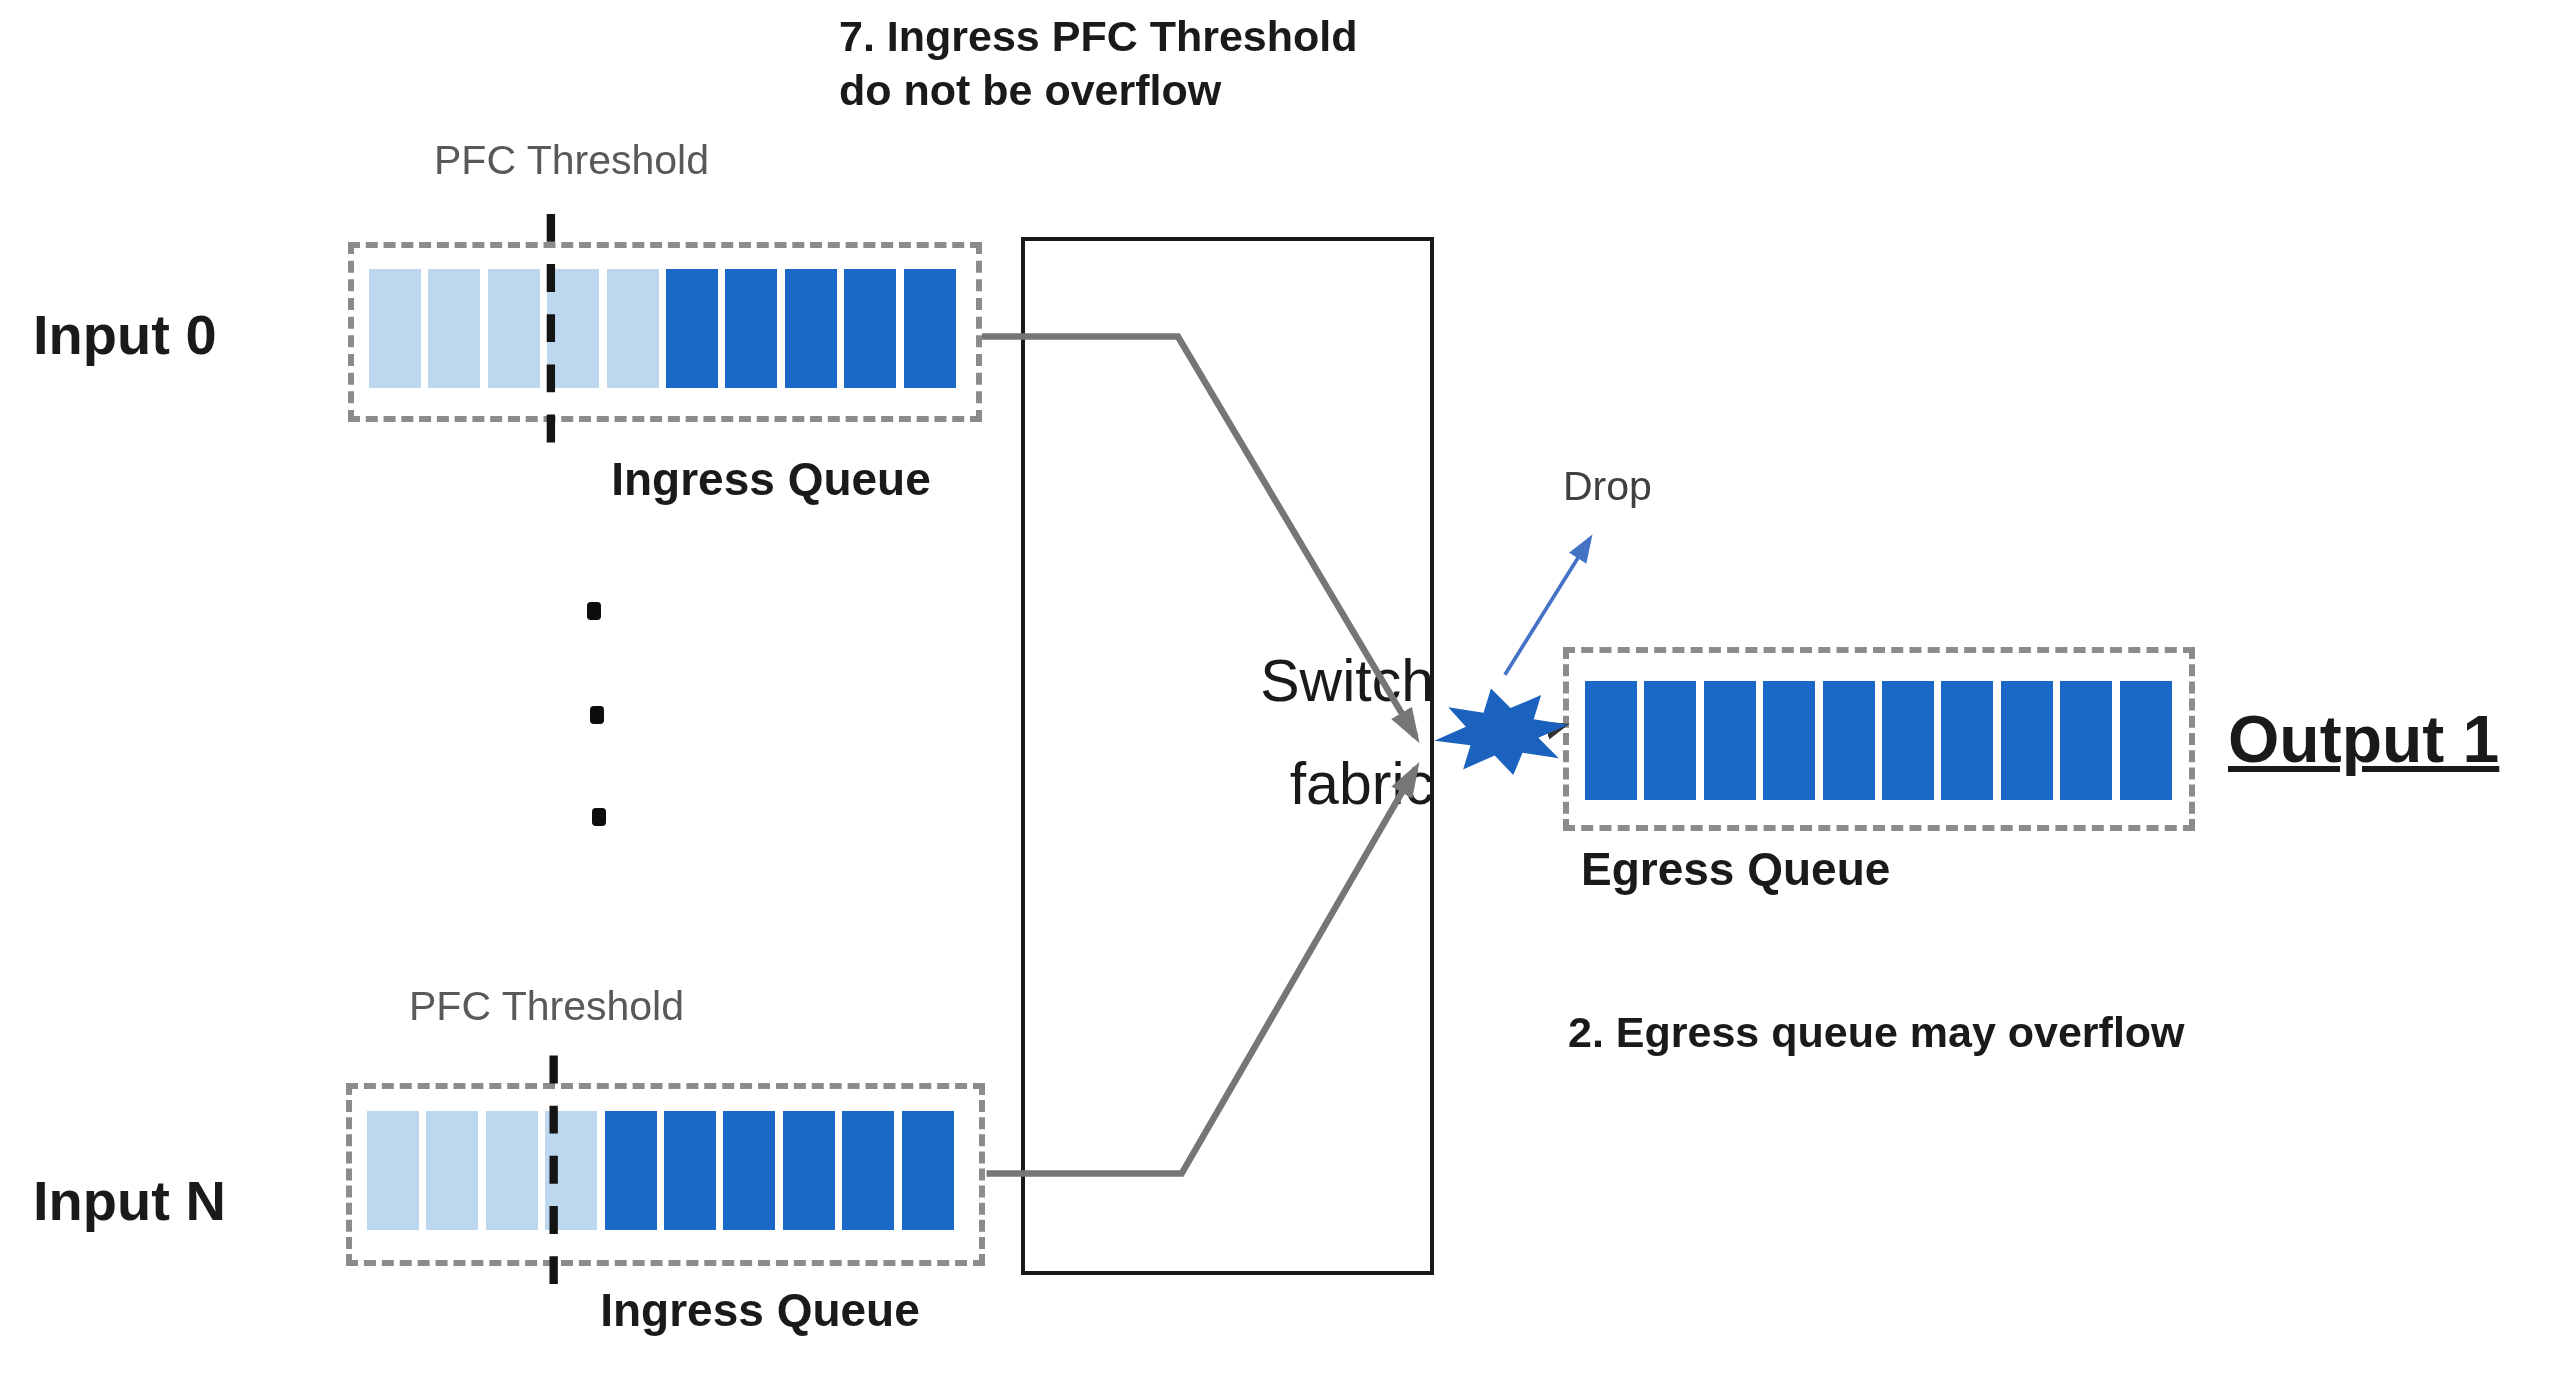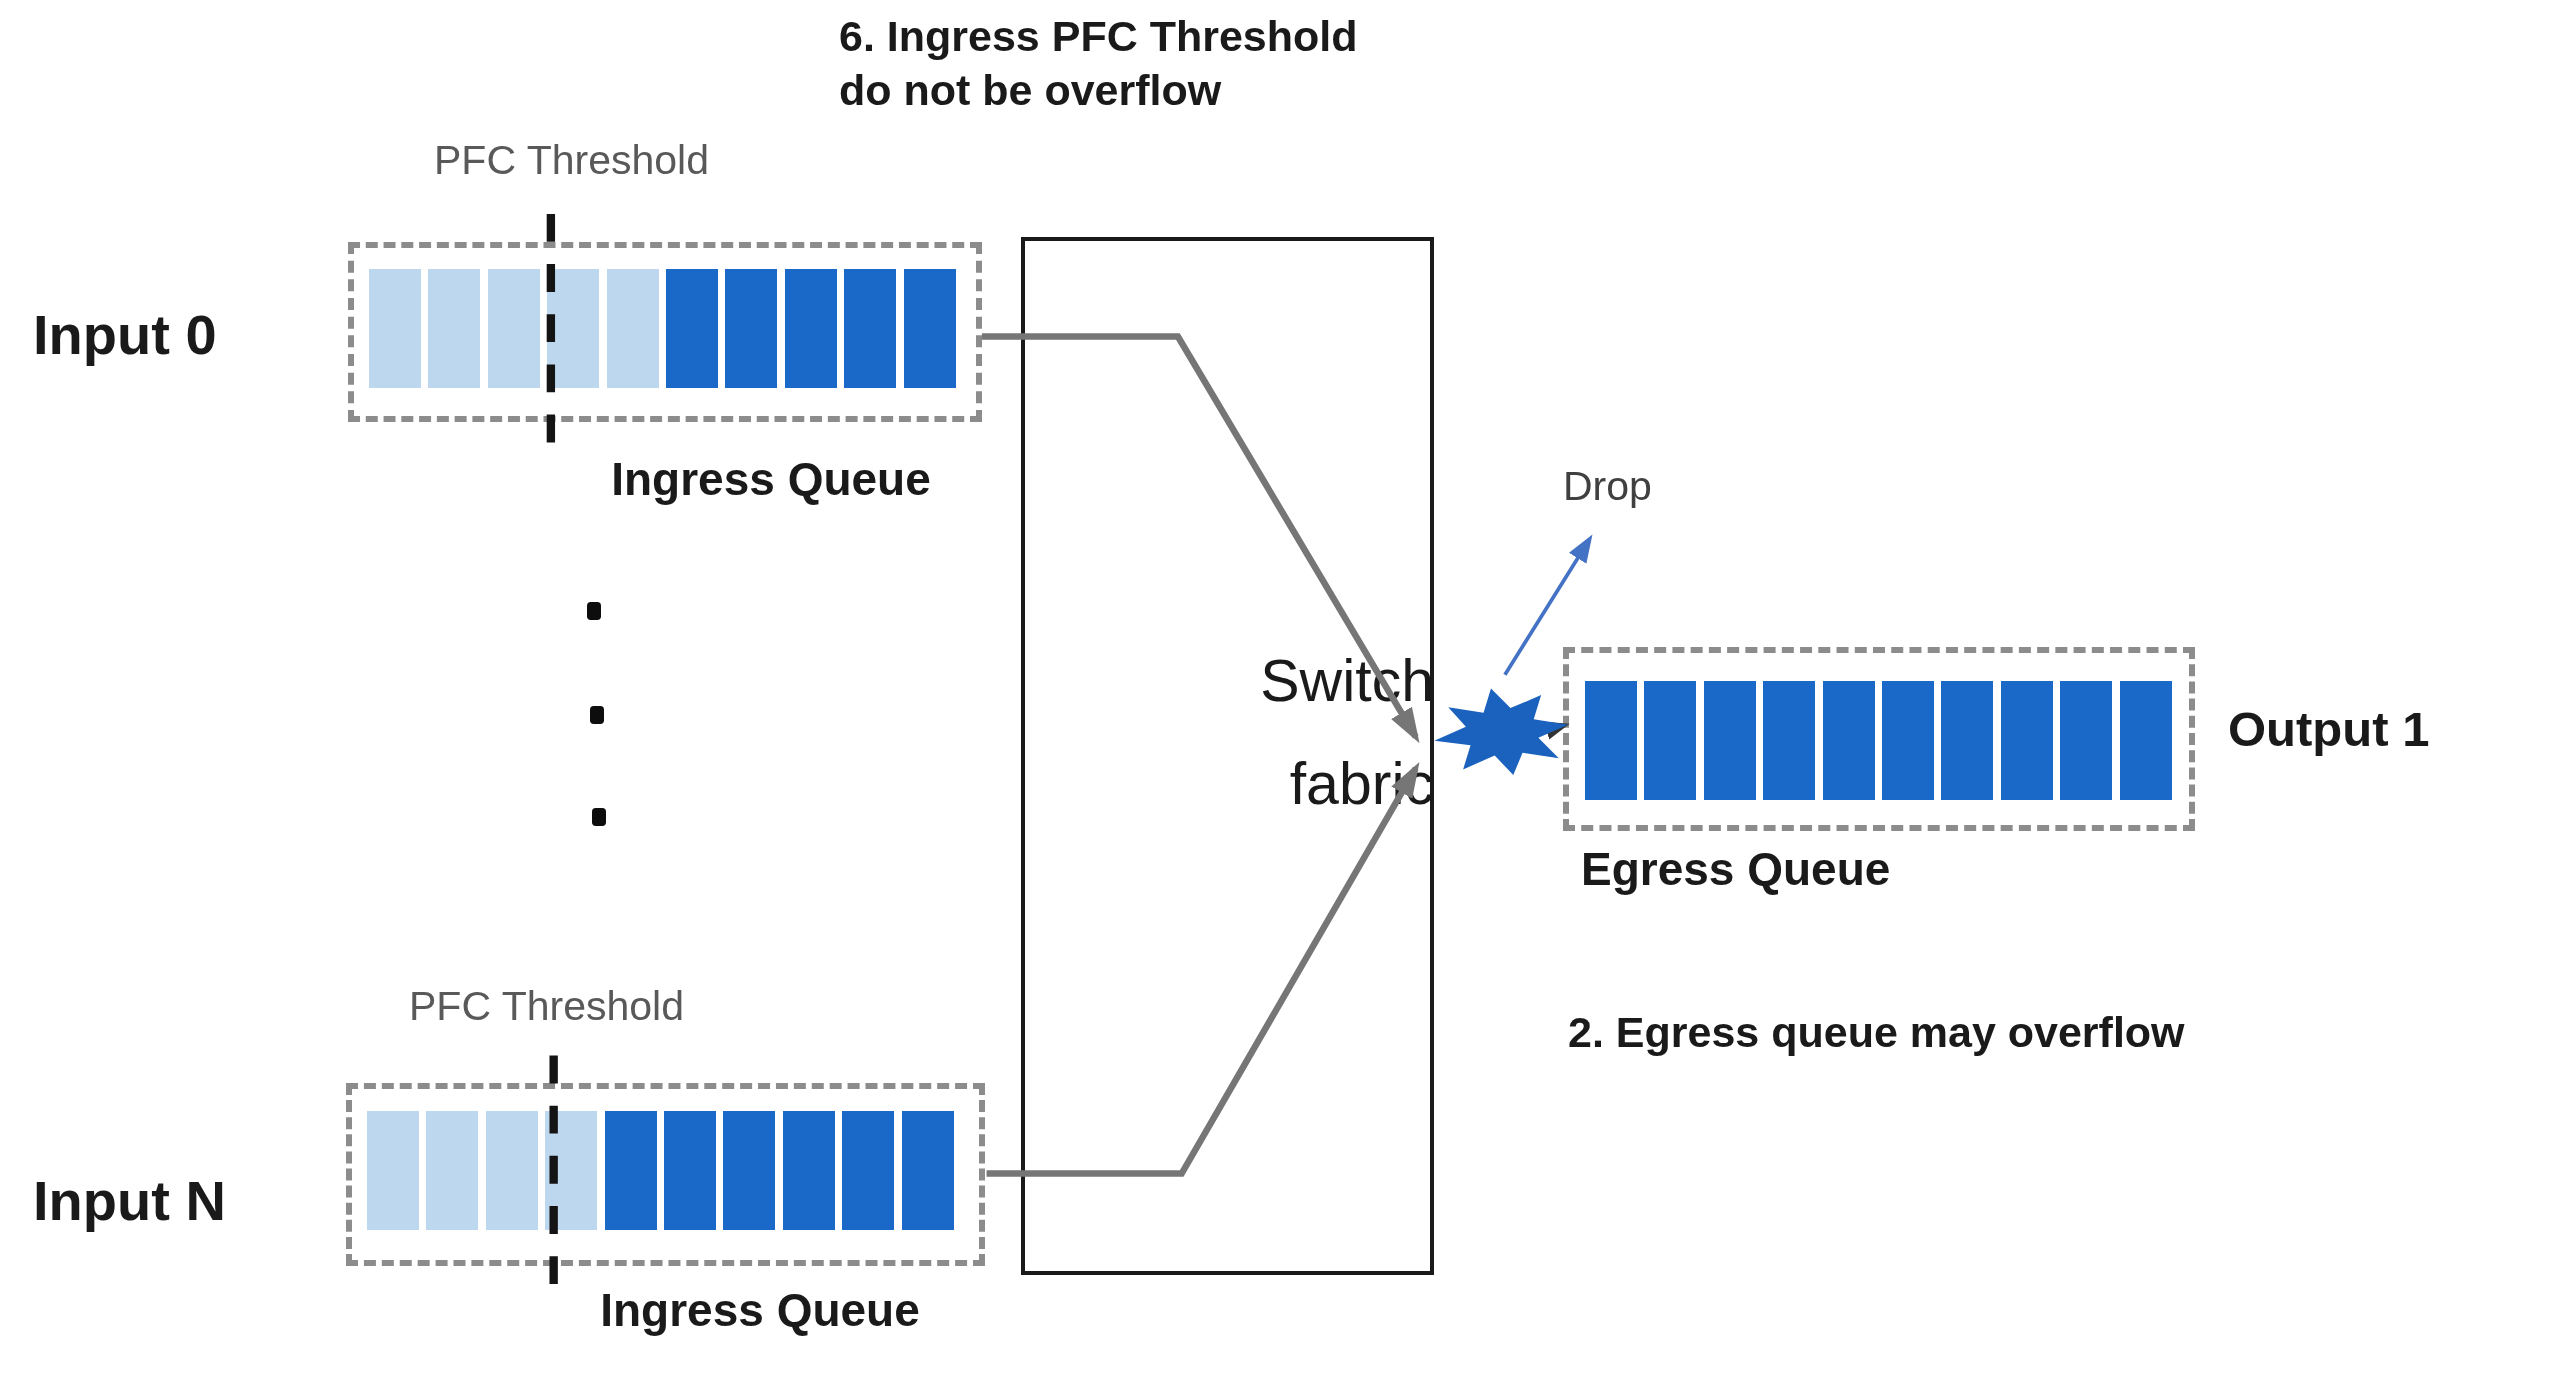--- a/index.html
+++ b/index.html
@@ -51,21 +51,21 @@
     font-size:41px;color:#404040;white-space:nowrap;
   }
   svg.overlay{position:absolute;left:0;top:0;pointer-events:none;}
 </style>
 </head>
 <body>
 
 <div class="canvas">
 
   <div class="abs note" style="left:839px;top:9.3px;">
-    <div>6. Ingress PFC Threshold</div>
+    <div>7. Ingress PFC Threshold</div>
     <div>do not be overflow</div>
   </div>
 
   <div class="abs gray-label" style="left:395px;top:137px;width:353px;">PFC Threshold</div>
   <div class="abs big-label" style="left:33px;top:302px;">Input 0</div>
   <div class="queue" style="left:348px;top:242px;width:634px;height:180px;">
     <div class="cells" style="left:15px;top:21.4px;">
         <div class="cell light"></div>
         <div class="cell light"></div>
         <div class="cell light"></div>
@@ -115,21 +115,21 @@
         <div class="cell dark"></div>
         <div class="cell dark"></div>
         <div class="cell dark"></div>
         <div class="cell dark"></div>
         <div class="cell dark"></div>
         <div class="cell dark"></div>
         <div class="cell dark"></div>
         <div class="cell dark"></div>
       </div>
   </div>
-  <div class="abs big-label" style="left:2228px;top:701px;font-size:49px;">Output 1</div>
+  <div class="abs big-label" style="left:2228px;top:701px;font-size:66px;text-decoration:underline;">Output 1</div>
   <div class="abs queue-label" style="left:1581px;top:842px;text-align:left;">Egress Queue</div>
 
   <div class="abs note" style="left:1568px;top:1005px;font-size:43px;">2. Egress queue may overflow</div>
 
   <svg class="overlay" width="2576" height="1380" viewBox="0 0 2773 1485">
     <defs>
       <marker id="agray" markerUnits="userSpaceOnUse" markerWidth="44" markerHeight="36" refX="30" refY="16" orient="auto">
         <path d="M0,3 L38,16 L0,29 z" fill="#767676"></path>
       </marker>
       <marker id="ablue" markerUnits="userSpaceOnUse" markerWidth="36" markerHeight="30" refX="22" refY="13" orient="auto">

